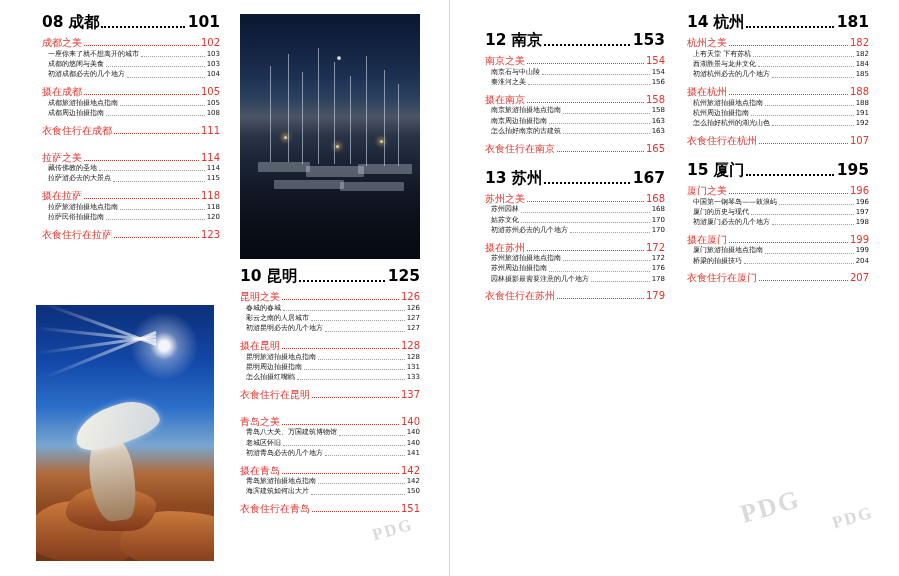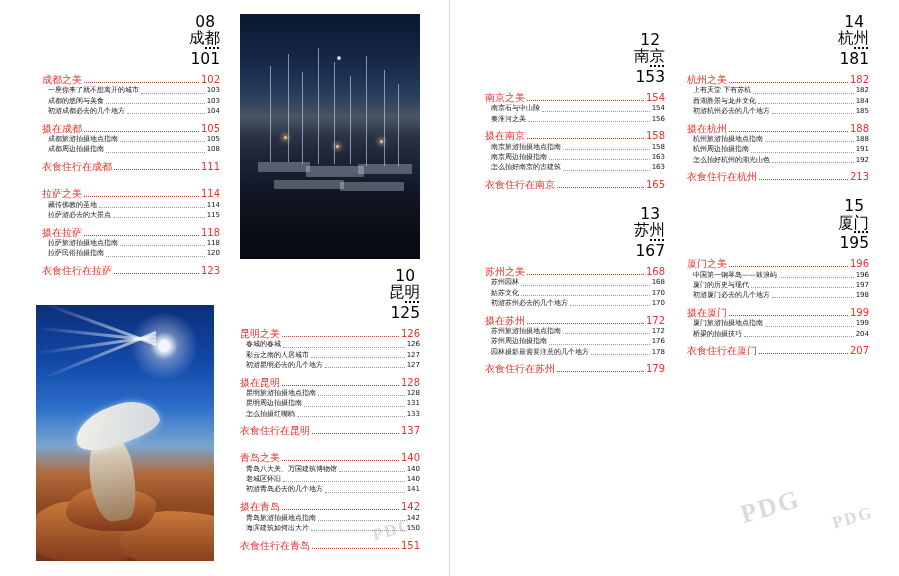--- a/index.html
+++ b/index.html
@@ -16,24 +16,23 @@
   .page-left { left:0; width:449px; }
   .page-right { left:450px; width:449px; }
   .gutter { position:absolute; left:449px; top:0; width:1px; height:576px; background:#d9d9d9; }
 
   .col { position:absolute; }
 
   
   .chapter { margin-bottom: 4px; }
   .ch-line {
     display:flex; align-items:flex-end;
-    font-weight:normal; color:#000;
+    font-weight:bold; color:#000;
     font-size:15.5px; line-height:1.05;
     white-space:nowrap;
-    flex-direction:column;
   }
   .ch-num { margin-right:5px; }
   .ch-title { }
   .ch-dots {
     flex:1 1 auto; margin:0 1px 2px 1px;
     border-bottom:2.5px dotted #000; min-width:14px;
     height:0;
   }
   .ch-page { margin-left:2px; }
 
@@ -533,21 +532,21 @@
             </div>
             <div class="sub">
               <span class="u-title">怎么拍好杭州的湖光山色</span>
               <span class="u-dots"></span>
               <span class="u-page">192</span>
             </div>
           </div>
           <div class="sec">
             <span class="s-title">衣食住行在杭州</span>
             <span class="s-dots"></span>
-            <span class="s-page">213</span>
+            <span class="s-page">107</span>
           </div>
         </div>
         <div class="chapter">
           <div class="ch-line">
             <span class="ch-num">15</span>
             <span class="ch-title">厦门</span>
             <span class="ch-dots"></span>
             <span class="ch-page">195</span>
           </div>
           <div class="sec">

